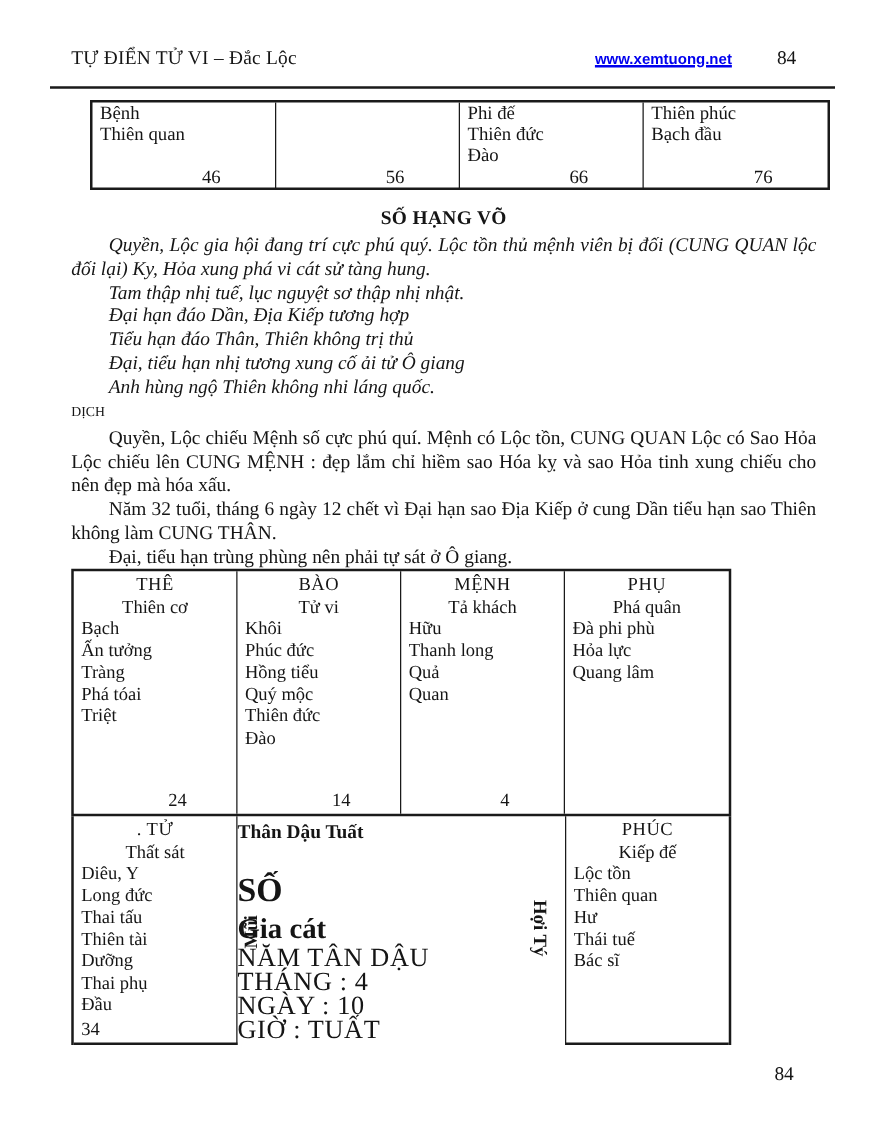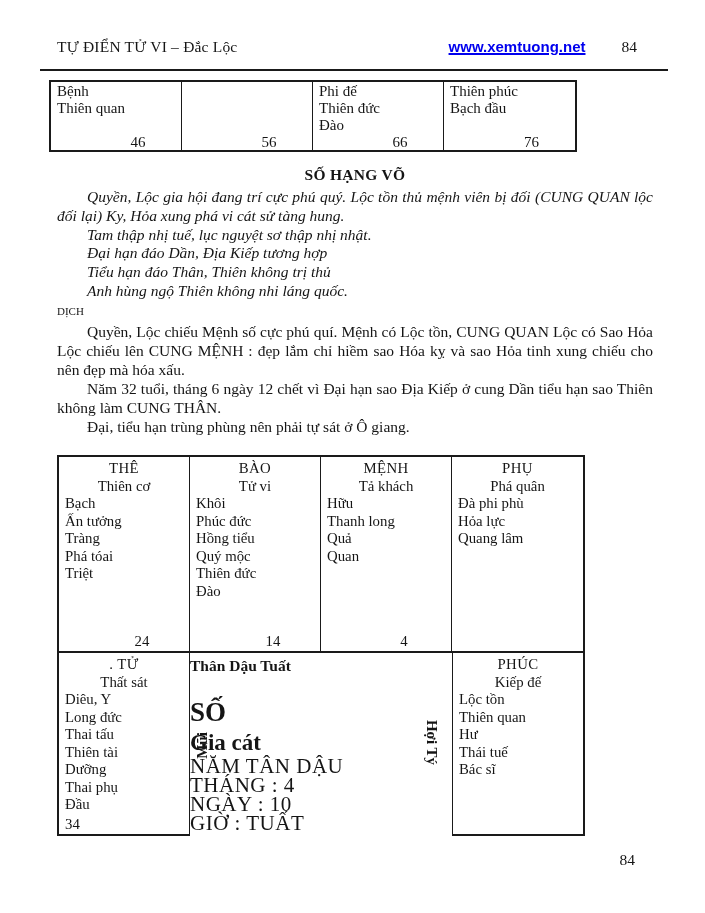--- a/index.html
+++ b/index.html
@@ -15,35 +15,35 @@
 
   
   .header-row {
     position:absolute; left:57px; right:68px; top:38px;
     display:flex; align-items:baseline;
     font-size:15.5px;
   }
   .header-title { flex:1; letter-spacing:0.2px; }
   .website {
     font-family:"Liberation Sans","DejaVu Sans",sans-serif;
-    font-weight:bold; font-size:15px;
+    font-weight:bold; font-size:12px;
     color:#0000ee;
     text-decoration:underline;
     text-decoration-thickness:2px;
     cursor:pointer;
   }
   .header-page { margin-left:36px; }
   .header-rule {
     position:absolute; left:40px; right:37px; top:69px;
     border-top:2px solid #1a1a1a;
   }
 
   
   .age-table {
-    position:absolute; left:49px; top:80px; width:528px; height:72px;
+    position:absolute; left:72px; top:80px; width:592px; height:72px;
     box-sizing:border-box;
     display:grid; grid-template-columns:repeat(4,1fr);
     border:2px solid #1a1a1a;
   }
   .age-cell {
     border-right:1.5px solid #1a1a1a;
     padding:1px 6px; box-sizing:border-box;
     display:flex; flex-direction:column;
     font-size:15px; line-height:17px;
   }
@@ -163,20 +163,21 @@
     </div>
   </div>
 
   <div class="article">
     <div class="article-title">SỐ HẠNG VÕ</div>
     <div>
         <div class="verse-line">Quyền, Lộc gia hội đang trí cực phú quý. Lộc tồn thủ mệnh viên bị đối (CUNG QUAN lộc đối lại) Ky, Hỏa xung phá vi cát sử tàng hung.</div>
         <div class="verse-line">Tam thập nhị tuế, lục nguyệt sơ thập nhị nhật.</div>
         <div class="verse-line">Đại hạn đáo Dần, Địa Kiếp tương hợp</div>
         <div class="verse-line">Tiểu hạn đáo Thân, Thiên không trị thủ</div>
+        <div class="verse-line">Đại, tiểu hạn nhị tương xung cố ải tử Ô giang</div>
         <div class="verse-line">Anh hùng ngộ Thiên không nhi láng quốc.</div>
       </div>
     <div class="dich-title">DỊCH</div>
     <div>
         <div class="para">Quyền, Lộc chiếu Mệnh số cực phú quí. Mệnh có Lộc tồn, CUNG QUAN Lộc có Sao Hỏa Lộc chiếu lên CUNG MỆNH : đẹp lắm chỉ hiềm sao Hóa kỵ và sao Hỏa tinh xung chiếu cho nên đẹp mà hóa xấu.</div>
         <div class="para">Năm 32 tuổi, tháng 6 ngày 12 chết vì Đại hạn sao Địa Kiếp ở cung Dần tiểu hạn sao Thiên không làm CUNG THÂN.</div>
         <div class="para">Đại, tiểu hạn trùng phùng nên phải tự sát ở Ô giang.</div>
       </div>
   </div>
 

